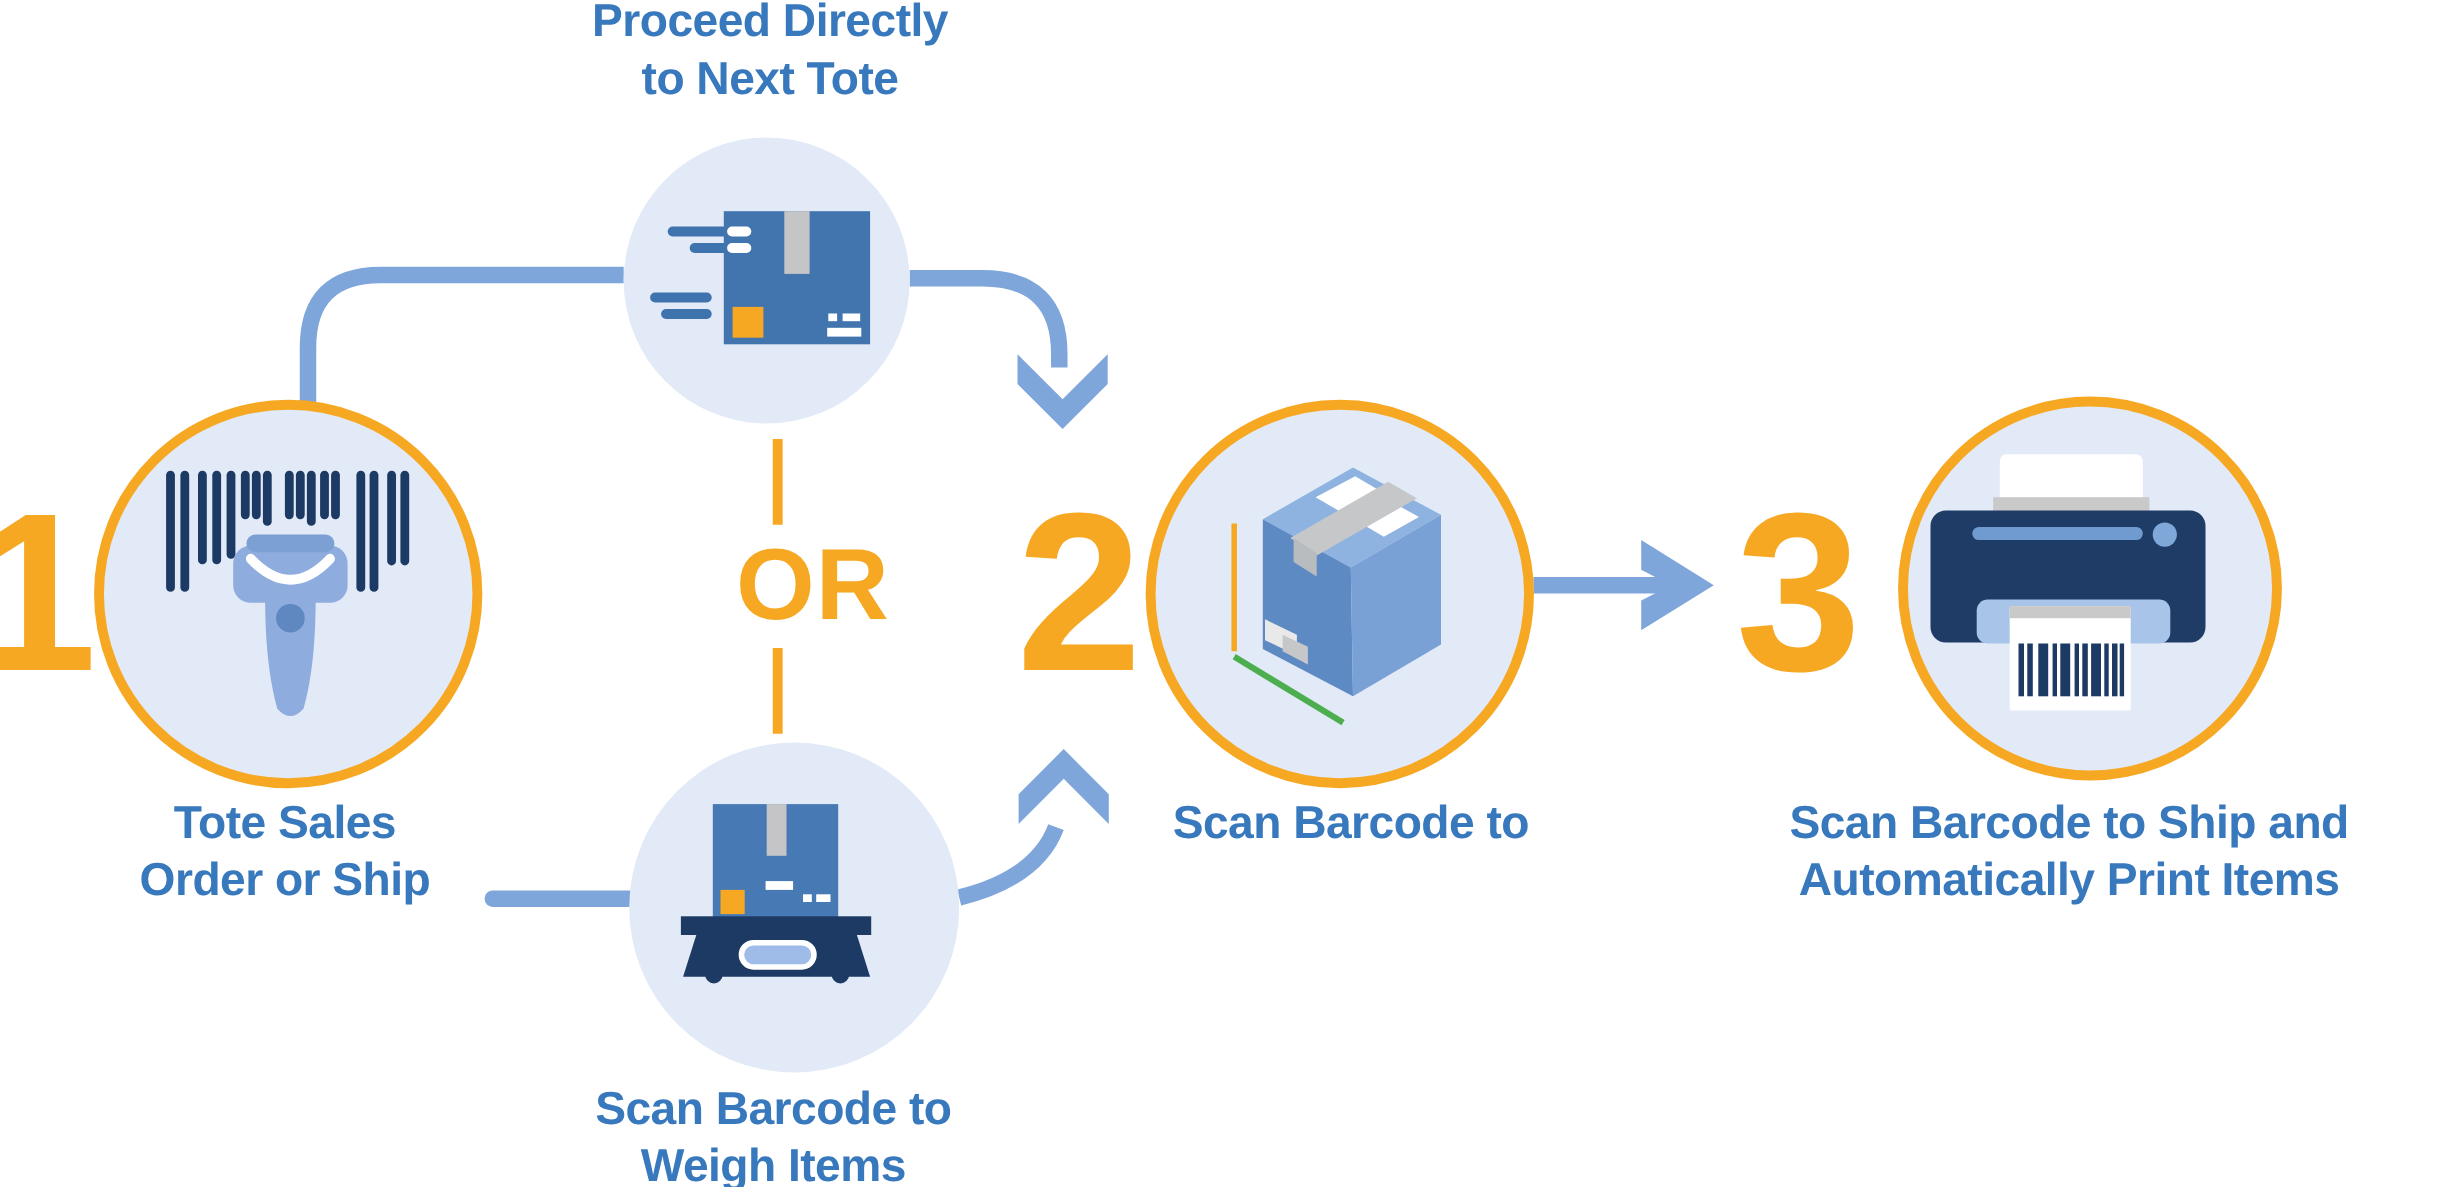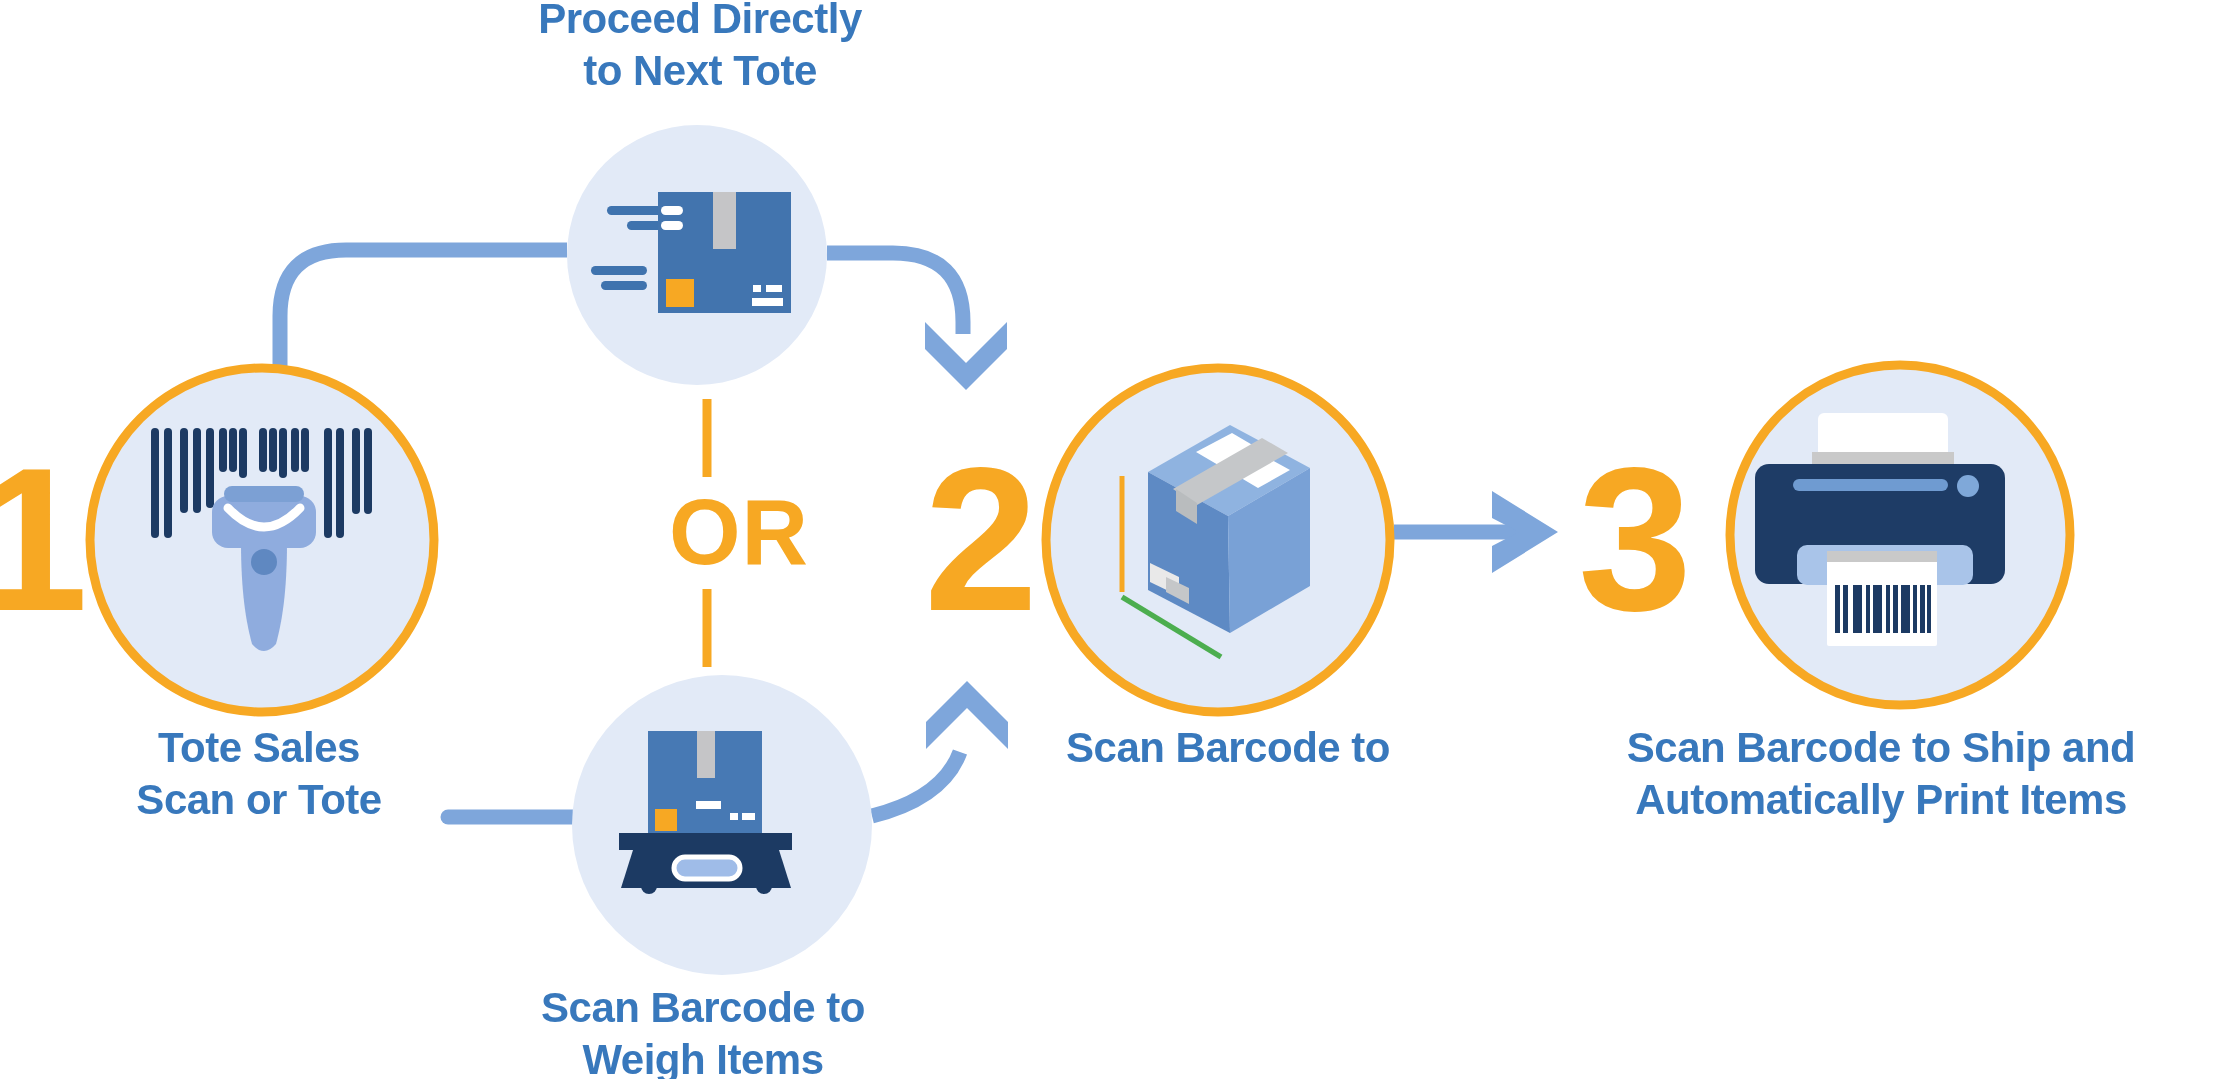--- a/index.html
+++ b/index.html
@@ -193,21 +193,21 @@
 
   <div class="or-label or-pos">OR</div>
 
   <div class="caption cap-top">
     <span>Proceed Directly</span>
     <span>to Next Tote</span>
   </div>
 
   <div class="caption cap-step1">
     <span>Tote Sales</span>
-    <span>Scan or Tote</span>
+    <span>Order or Ship</span>
   </div>
 
   <div class="caption cap-step2">
     <span>Scan Barcode to</span>
   </div>
 
   <div class="caption cap-step3">
     <span>Scan Barcode to Ship and</span>
     <span>Automatically Print Items</span>
   </div>

